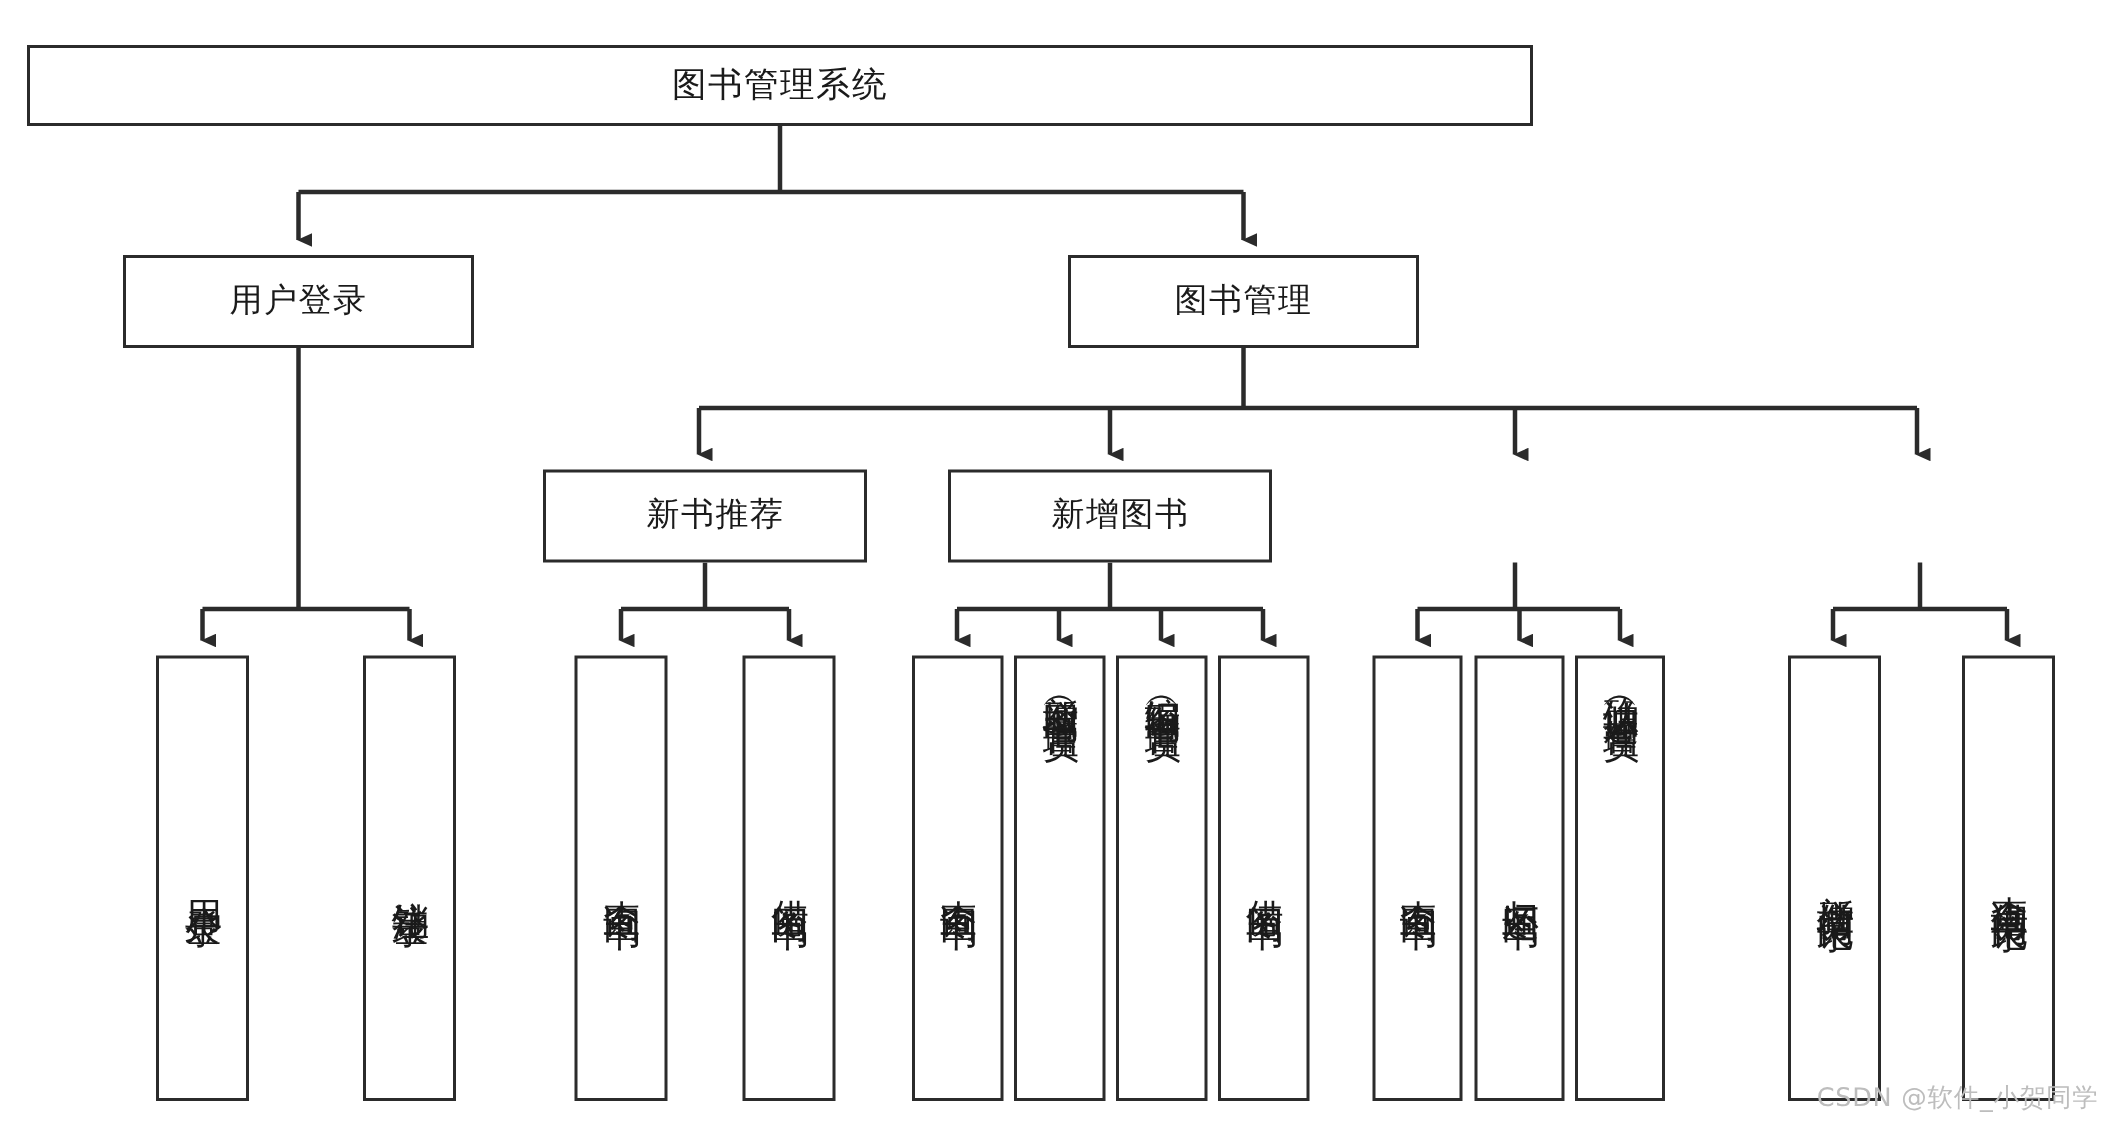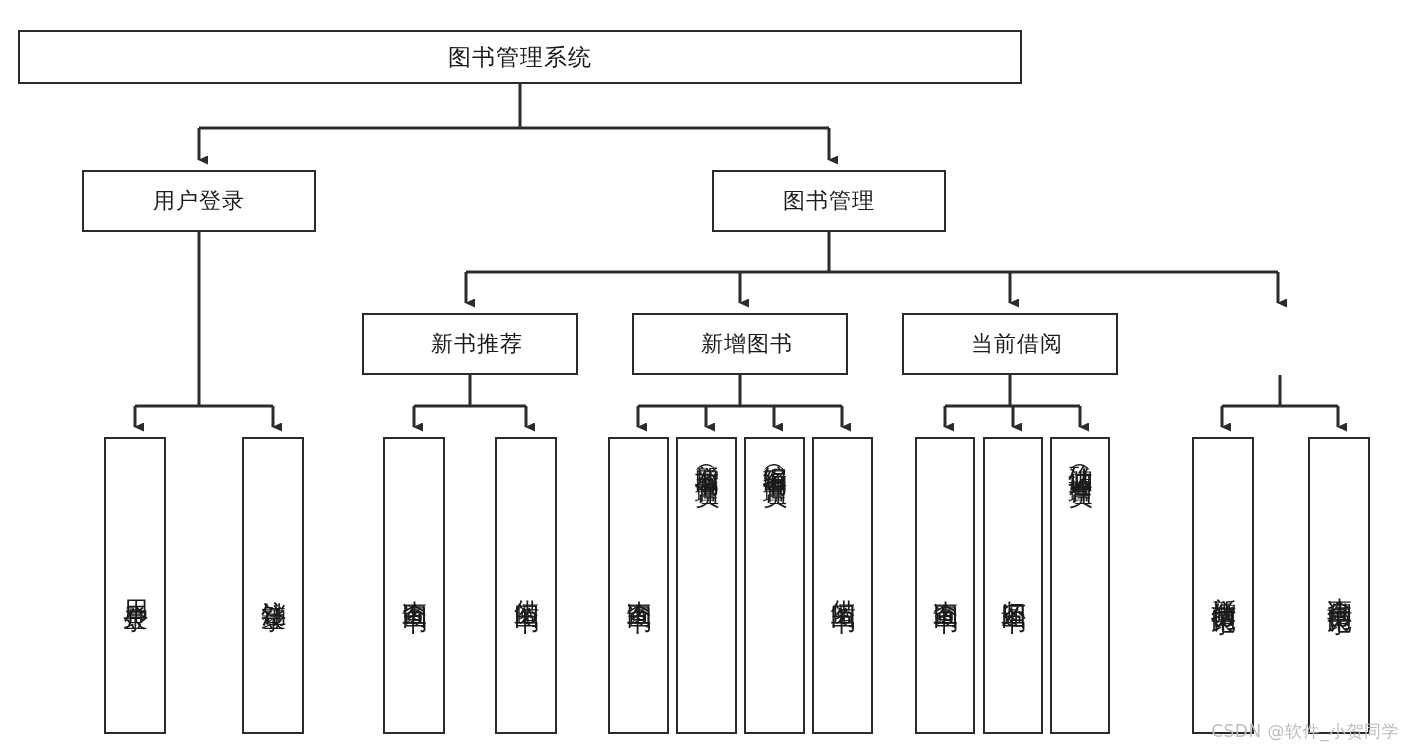--- a/index.html
+++ b/index.html
@@ -127,23 +127,20 @@
   <div class="node lvl2" style="left:712px;top:170px;width:234px;height:62px;">
     <span class="label">图书管理</span>
   </div>
 
   <div class="node lvl3" style="left:362px;top:313px;width:216px;height:62px;">
     <span class="label">新书推荐</span>
   </div>
   <div class="node lvl3" style="left:632px;top:313px;width:216px;height:62px;">
     <span class="label">新增图书</span>
   </div>
-  <div class="node lvl3" style="left:902px;top:313px;width:216px;height:62px;">
-    <span class="label">当前借阅</span>
-  </div>
 
   <div class="node leaf center" style="left:104px;top:437px;width:62px;height:297px;">
     <span class="label">用户登录</span>
   </div>
   <div class="node leaf center" style="left:242px;top:437px;width:62px;height:297px;">
     <span class="label">注销登录</span>
   </div>
 
   <div class="node leaf center" style="left:383px;top:437px;width:62px;height:297px;">
     <span class="label">查询图书</span>

